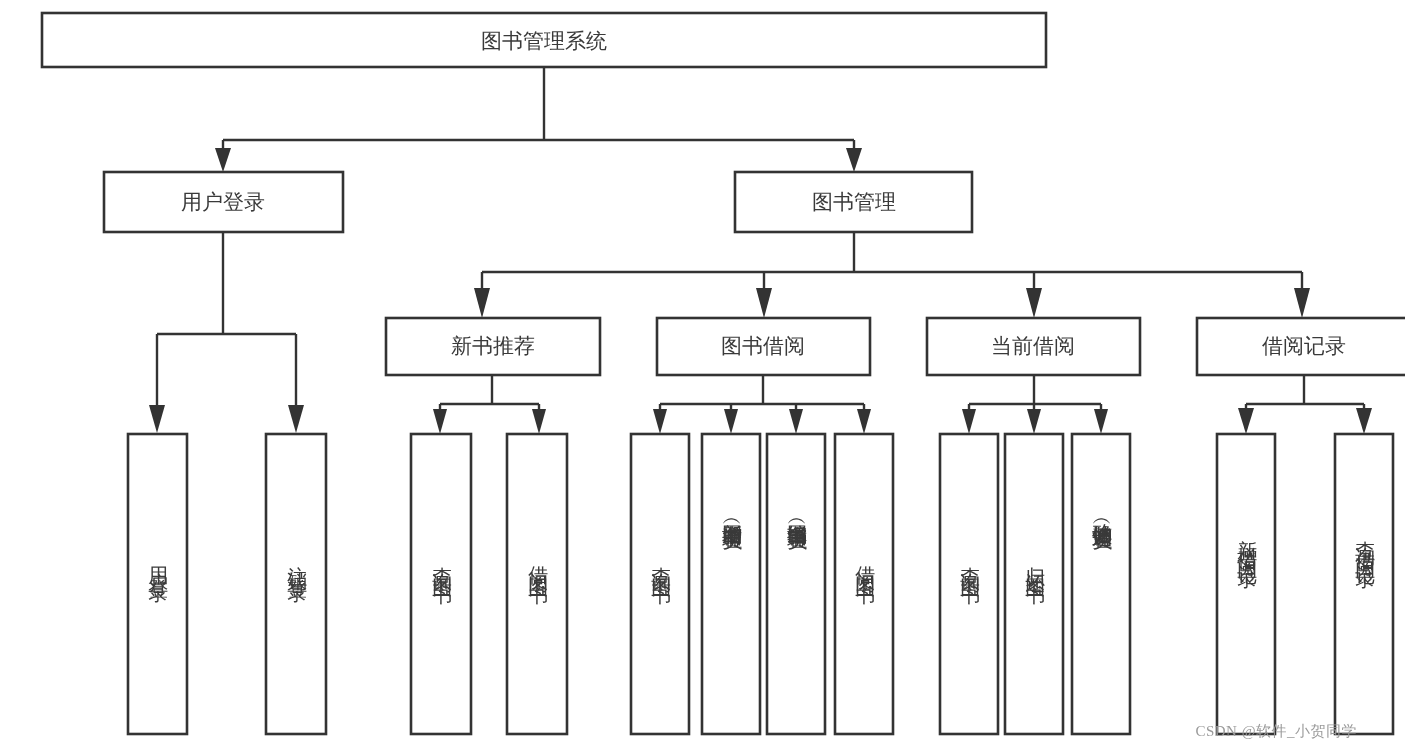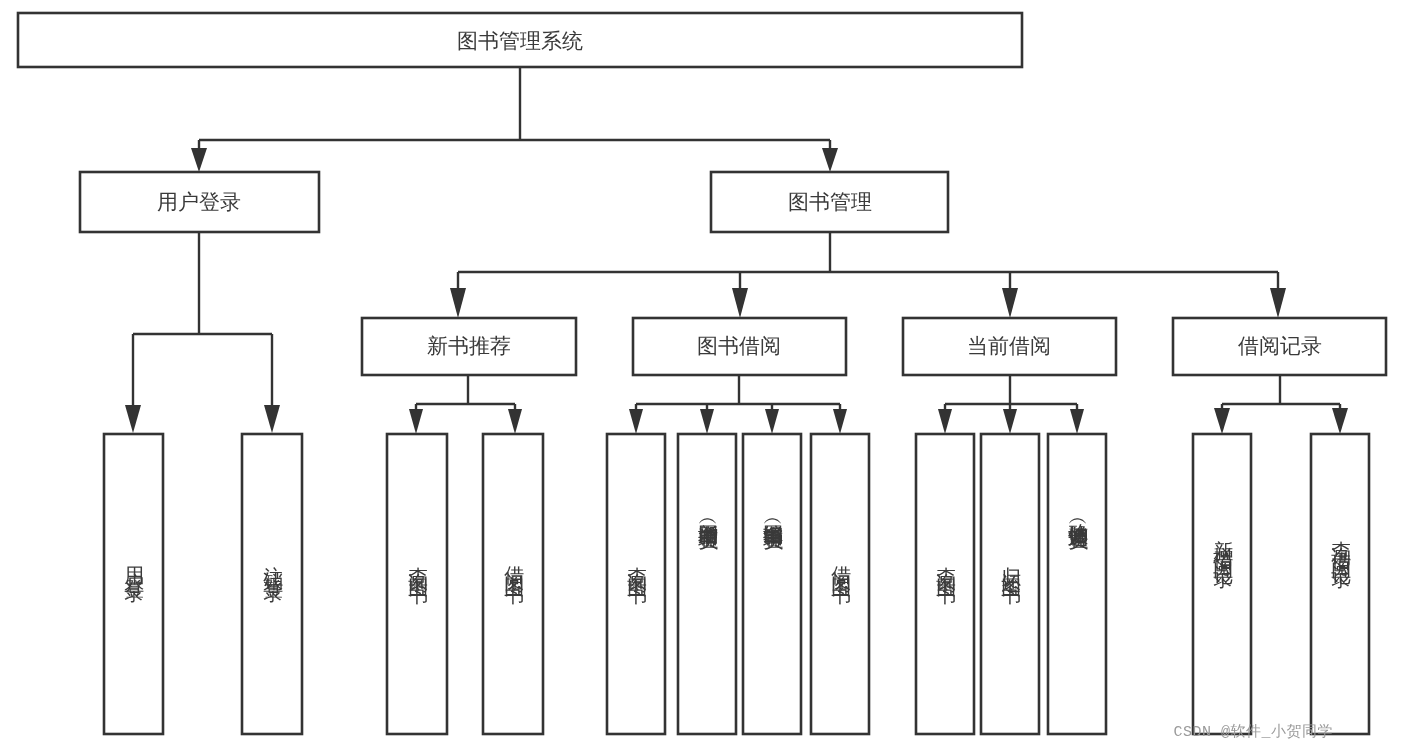--- a/index.html
+++ b/index.html
@@ -11,20 +11,21 @@
     width: 1405px;
     height: 747px;
     font-family: "Liberation Sans", "DejaVu Sans", sans-serif;
     overflow: hidden;
     position: relative;
   }
   #diagram-root {
     position: relative;
     width: 1343px;
     height: 747px;
+    margin-left: 24px;
   }
   svg#flow {
     display: block;
     width: 1405px;
     height: 747px;
   }
   .node-rect {
     fill: #ffffff;
     stroke: #333333;
     stroke-width: 2.6;
@@ -47,21 +48,21 @@
   .label-h {
     font-size: 21px;
   }
   .label-v {
     font-size: 20px;
   }
   .watermark {
     position: absolute;
     right: 10px;
     bottom: 6px;
-    font-family: Liberation Mono, monospace;
+    font-family: Liberation Serif, serif;
     font-size: 15px;
     color: #9a9a9a;
     letter-spacing: 0.5px;
     white-space: nowrap;
     pointer-events: none;
   }
 </style>
 </head>
 <body>
 

